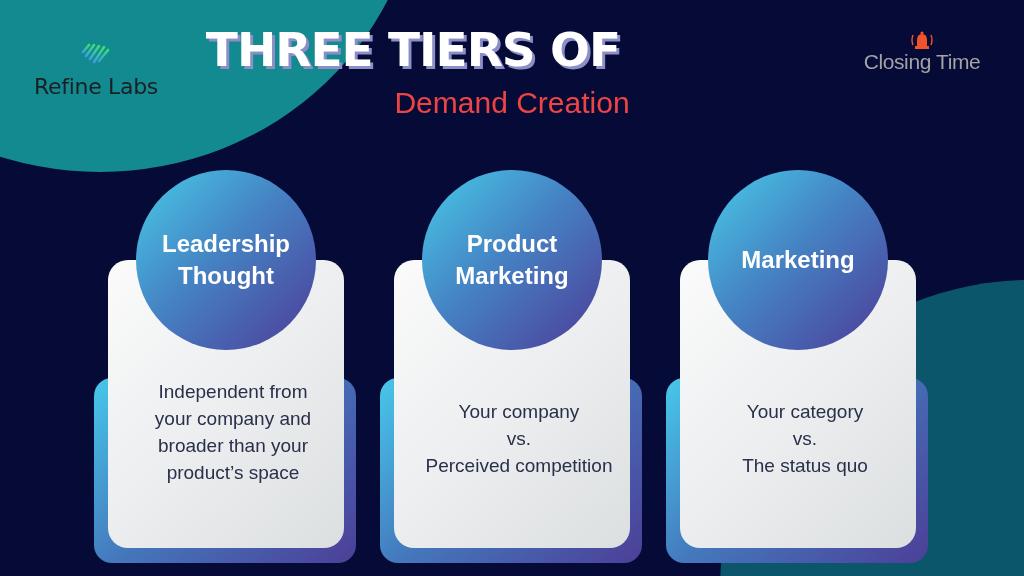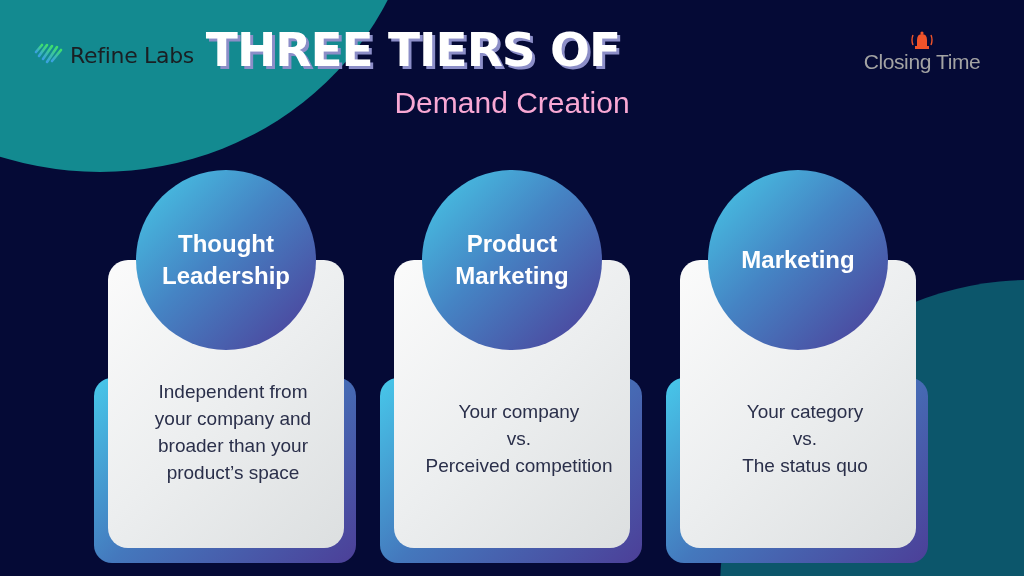--- a/index.html
+++ b/index.html
@@ -10,36 +10,36 @@
   }
   .blob-tl {
     position:absolute; left:-220px; top:-440px; width:640px; height:612px;
     border-radius:50%; background:#138a90;
   }
   .blob-br {
     position:absolute; left:720px; top:280px; width:620px; height:620px;
     border-radius:50%; background:#0c566b;
   }
   .brand-left {
-    position:absolute; left:34px; top:42px; display:flex; align-items:center; gap:6px;
+    position:absolute; left:34px; top:42px; display:flex; align-items:center; gap:6px;flex-direction:column;
   }
   .brand-left .name { font-size:22px; color:#1a1f23; font-family:"DejaVu Sans", sans-serif; letter-spacing:-0.3px; }
   .brand-right {
     position:absolute; left:852px; top:30px; width:140px; text-align:center;
   }
   .brand-right .name { font-size:21px; color:#a3a3a3; font-family:Liberation Sans, sans-serif; letter-spacing:-0.4px; display:block; margin-top:-2px; }
   .title {
     position:absolute; left:3px; width:820px; top:22px; text-align:center;
     font-size:47px; font-weight:bold; color:#ffffff;
     font-family:"DejaVu Sans", sans-serif; letter-spacing:-1px;
     text-shadow:3px 3px 0 #8c8ec8;
   }
   .subtitle {
     position:absolute; left:0; width:1024px; top:86px; text-align:center;
-    font-size:30px; color:#f9a8d4; font-family:"Liberation Sans", sans-serif;
+    font-size:30px; color:#ef4444; font-family:"Liberation Sans", sans-serif;
   }
   .tier { position:absolute; top:170px; width:262px; height:396px; }
   .tier .back {
     position:absolute; left:0; top:208px; width:262px; height:185px;
     border-radius:18px;
     background:linear-gradient(135deg,#47c8ea 0%,#4478bd 45%,#4c3f98 100%);
   }
   .tier .card {
     position:absolute; left:14px; top:90px; width:236px; height:288px;
     border-radius:20px;
@@ -101,22 +101,22 @@
 </div>
 
 <div class="title">THREE TIERS OF</div>
 <div class="subtitle">Demand Creation</div>
 
 <div class="tier" style="left:94px">
   <div class="back"></div>
   <div class="card"></div>
   <div class="circle">
     <span>
+      <span>Leadership</span>
       <span>Thought</span>
-      <span>Leadership</span>
     </span>
   </div>
   <div class="desc">
     <span>Independent from</span>
     <span>your company and</span>
     <span>broader than your</span>
     <span>product’s space</span>
   </div>
 </div>
 

